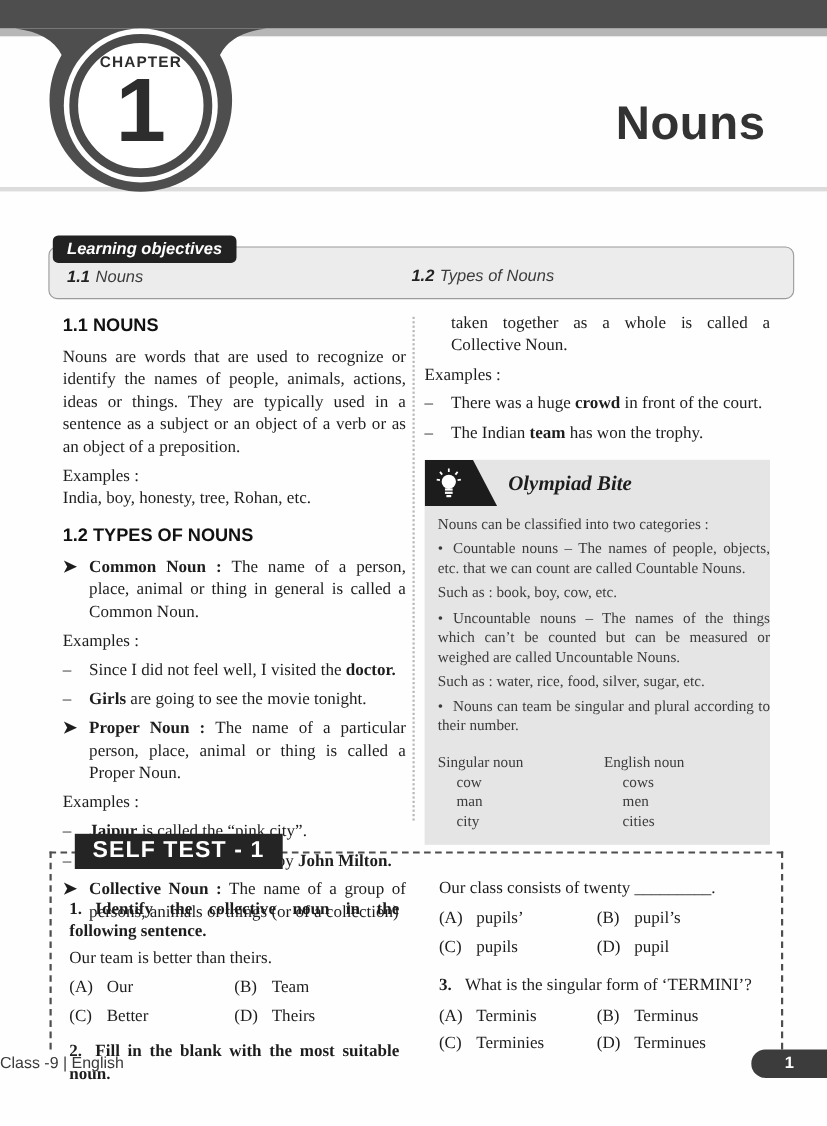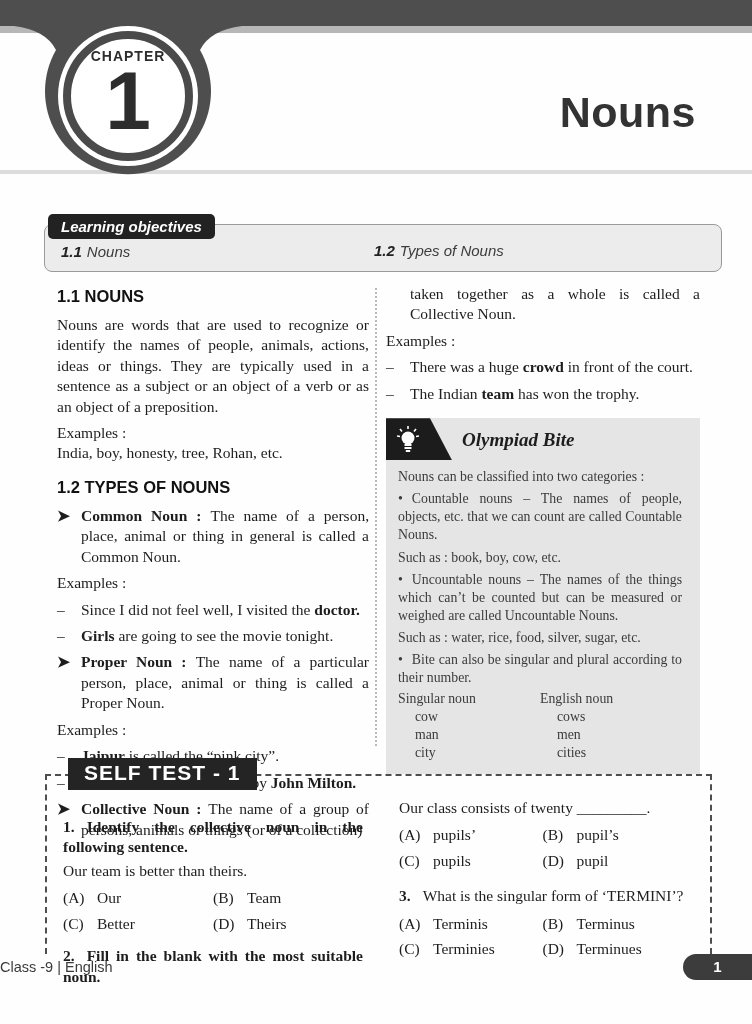--- a/index.html
+++ b/index.html
@@ -58,24 +58,24 @@
   .ob-header { position:relative; height:42px; }
   .ob-badge {
     position:absolute; left:0; top:0; width:66px; height:42px; background:#1c1c1c;
     clip-path:polygon(0 0, 44px 0, 66px 42px, 0 42px);
   }
   .ob-bulb { position:absolute; left:9px; top:7px; }
   .ob-title {
     position:absolute; left:76px; top:9px;
     font-size:19px; font-weight:bold; font-style:italic; color:#1d1d1d;
   }
-  .ob-content { padding:8px 18px 0 12px; font-size:13.8px; color:#3b3b3b; line-height:1.31; }
+  .ob-content { padding:8px 0 0 12px; font-size:13.8px; color:#3b3b3b; line-height:1.31; }
   .ob-line { text-align:justify; margin-top:4px; }
   .ob-line .obullet { margin-right:9px; }
-  .nt-table { margin-top:3px; }
+  .nt-table { margin-top:15px; }
   .nt-row { display:flex; }
   .nt-c1 { width:50%; }
   .nt-c2 { width:50%; }
   .nt-row.vals .nt-c1, .nt-row.vals .nt-c2 { padding-left:17px; }
   
   .st-wrap { position:absolute; left:45px; top:758px; width:667px; }
   .st-title {
     position:absolute; left:23px; top:0; background:#242424; color:#ffffff;
     font-weight:bold; font-size:21px; letter-spacing:1px; padding:3px 16px 5px 16px;
     z-index:2;
@@ -215,21 +215,21 @@
           </svg>
         </div>
         <div class="ob-title">Olympiad Bite</div>
       </div>
       <div class="ob-content">
         <div class="ob-line" style="margin-top:0;">Nouns can be classified into two categories :</div>
         <div class="ob-line"><span class="obullet">•</span><span>Countable nouns – The names of people, objects, etc. that we can count are called Countable Nouns.</span></div>
         <div class="ob-line">Such as : book, boy, cow, etc.</div>
         <div class="ob-line"><span class="obullet">•</span><span>Uncountable nouns – The names of the things which can’t be counted but can be measured or weighed are called Uncountable Nouns.</span></div>
         <div class="ob-line">Such as : water, rice, food, silver, sugar, etc.</div>
-        <div class="ob-line"><span class="obullet">•</span><span>Bite can also be singular and plural according to their number.</span></div>
+        <div class="ob-line"><span class="obullet">•</span><span>Nouns can team be singular and plural according to their number.</span></div>
 
         <div class="nt-table">
           <div class="nt-row">
             <span class="nt-c1">Singular noun</span>
             <span class="nt-c2">English noun</span>
           </div>
           <div class="nt-row vals">
             <span class="nt-c1">cow</span>
             <span class="nt-c2">cows</span>
           </div>

